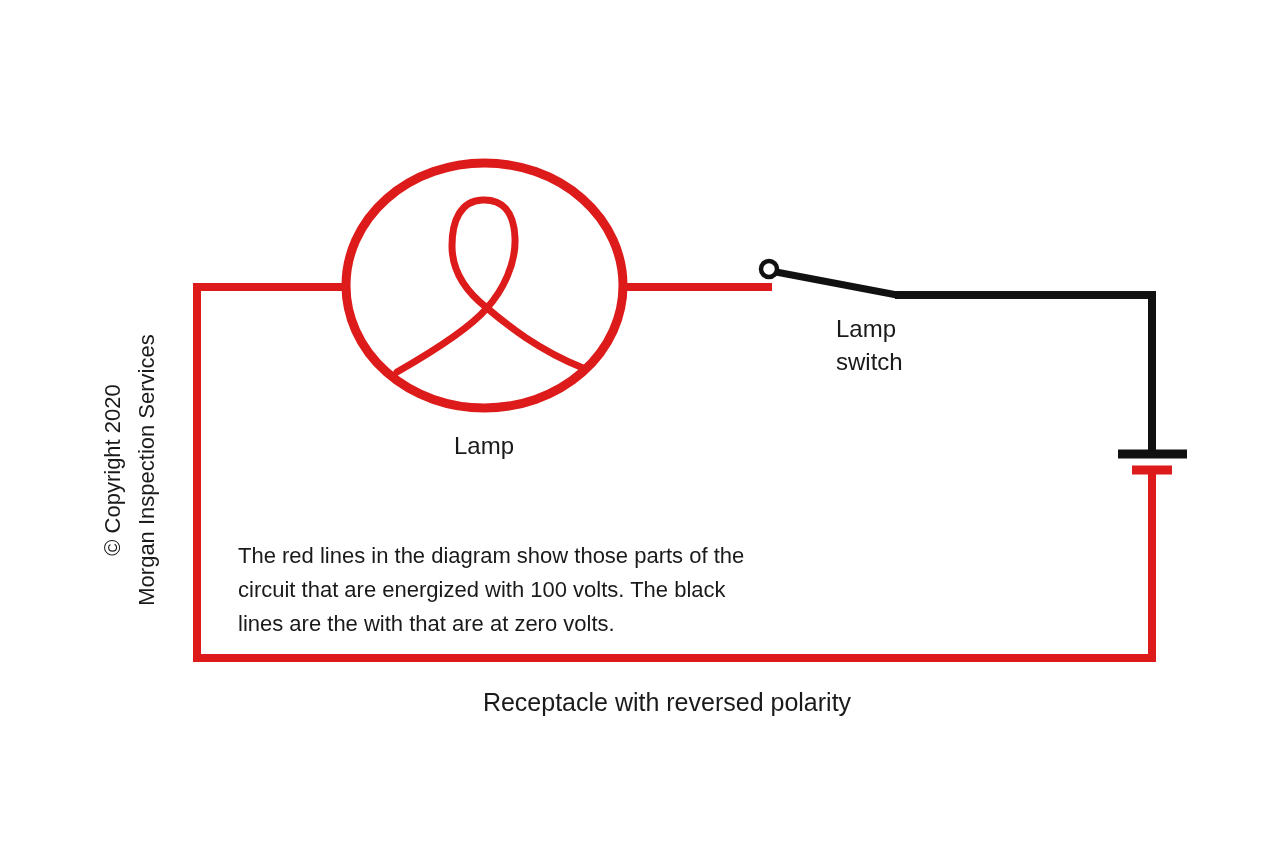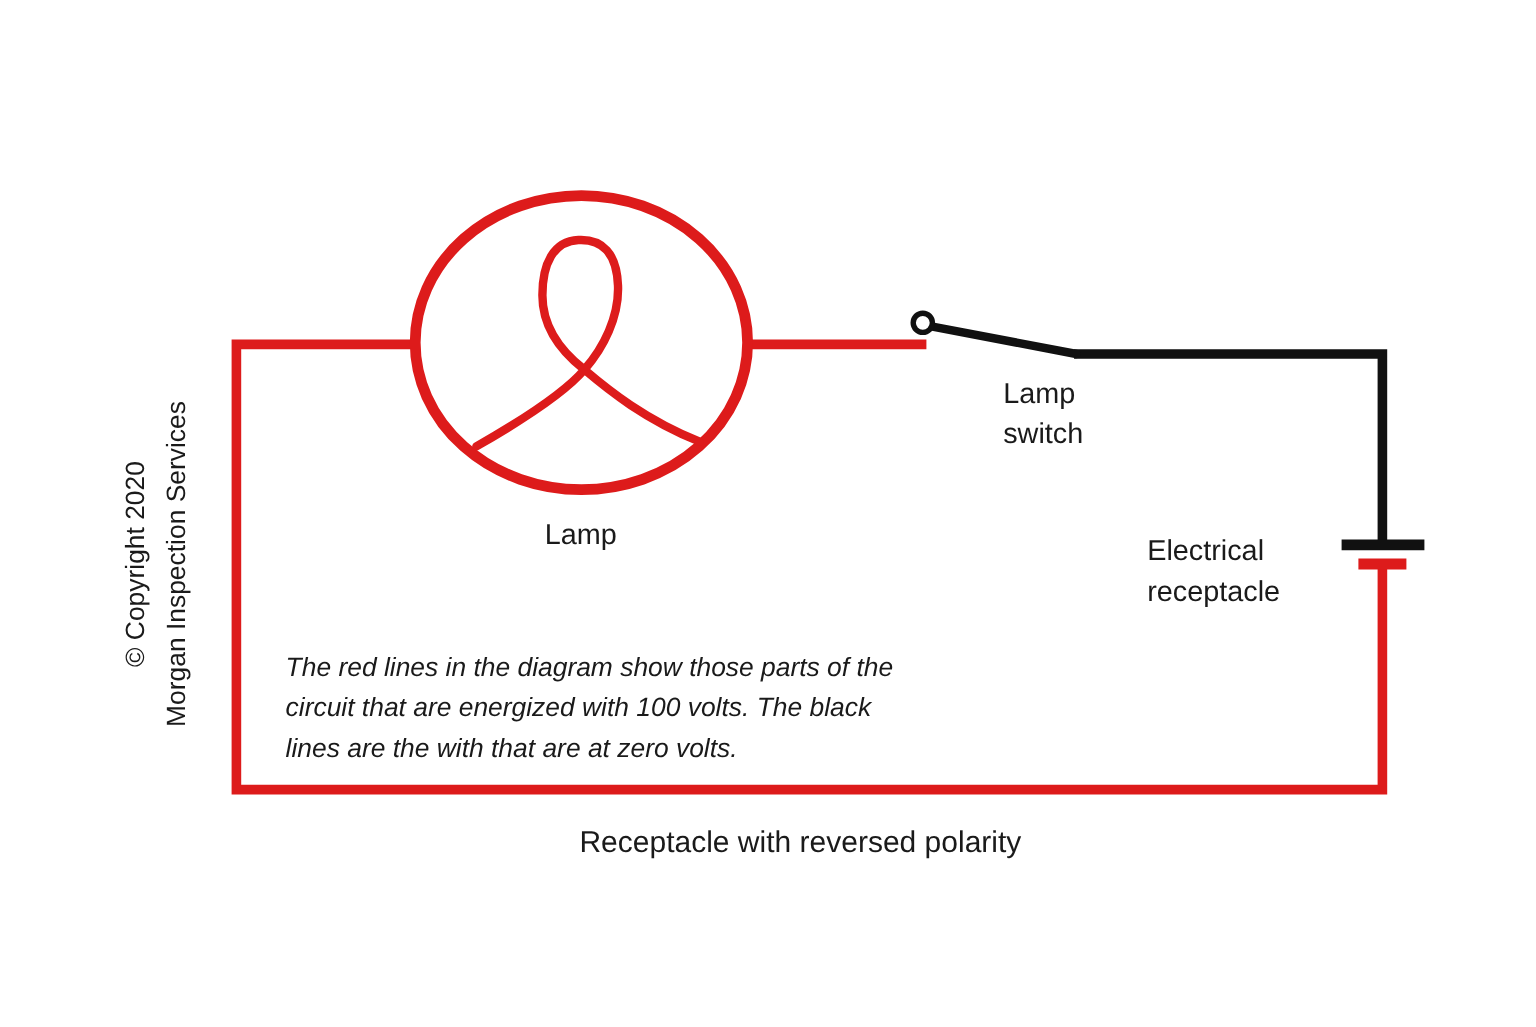--- a/index.html
+++ b/index.html
@@ -41,21 +41,20 @@
   }
   .switch-label { left: 836px; top: 312px; }
   .receptacle-label { left: 956px; top: 443px; line-height: 34px; }
 
   .annotation {
     position: absolute;
     left: 238px; top: 539px;
     font-size: 22px;
     line-height: 34px;
     white-space: nowrap;
-    font-style: italic;
   }
 
   .caption {
     position: absolute;
     left: 400px; top: 688px;
     width: 534px;
     text-align: center;
     font-size: 25px;
     font-weight: normal;
     white-space: nowrap;
@@ -103,24 +102,20 @@
     <line class="wire-black" x1="1118" y1="454" x2="1187" y2="454" stroke-width="9"></line>
   </svg>
 
   <div class="label lamp-label">Lamp</div>
 
   <div class="label switch-label">
     <div>Lamp</div>
     <div>switch</div>
   </div>
 
-  <div class="label receptacle-label">
-    <div>Electrical</div>
-    <div>receptacle</div>
-  </div>
 
   <div class="annotation">
     <div>The red lines in the diagram show those parts of the</div>
     <div>circuit that are energized with 100 volts. The black</div>
     <div>lines are the with that are at zero volts.</div>
   </div>
 
   <div class="caption">Receptacle with reversed polarity</div>
 
   <div class="copyright">

